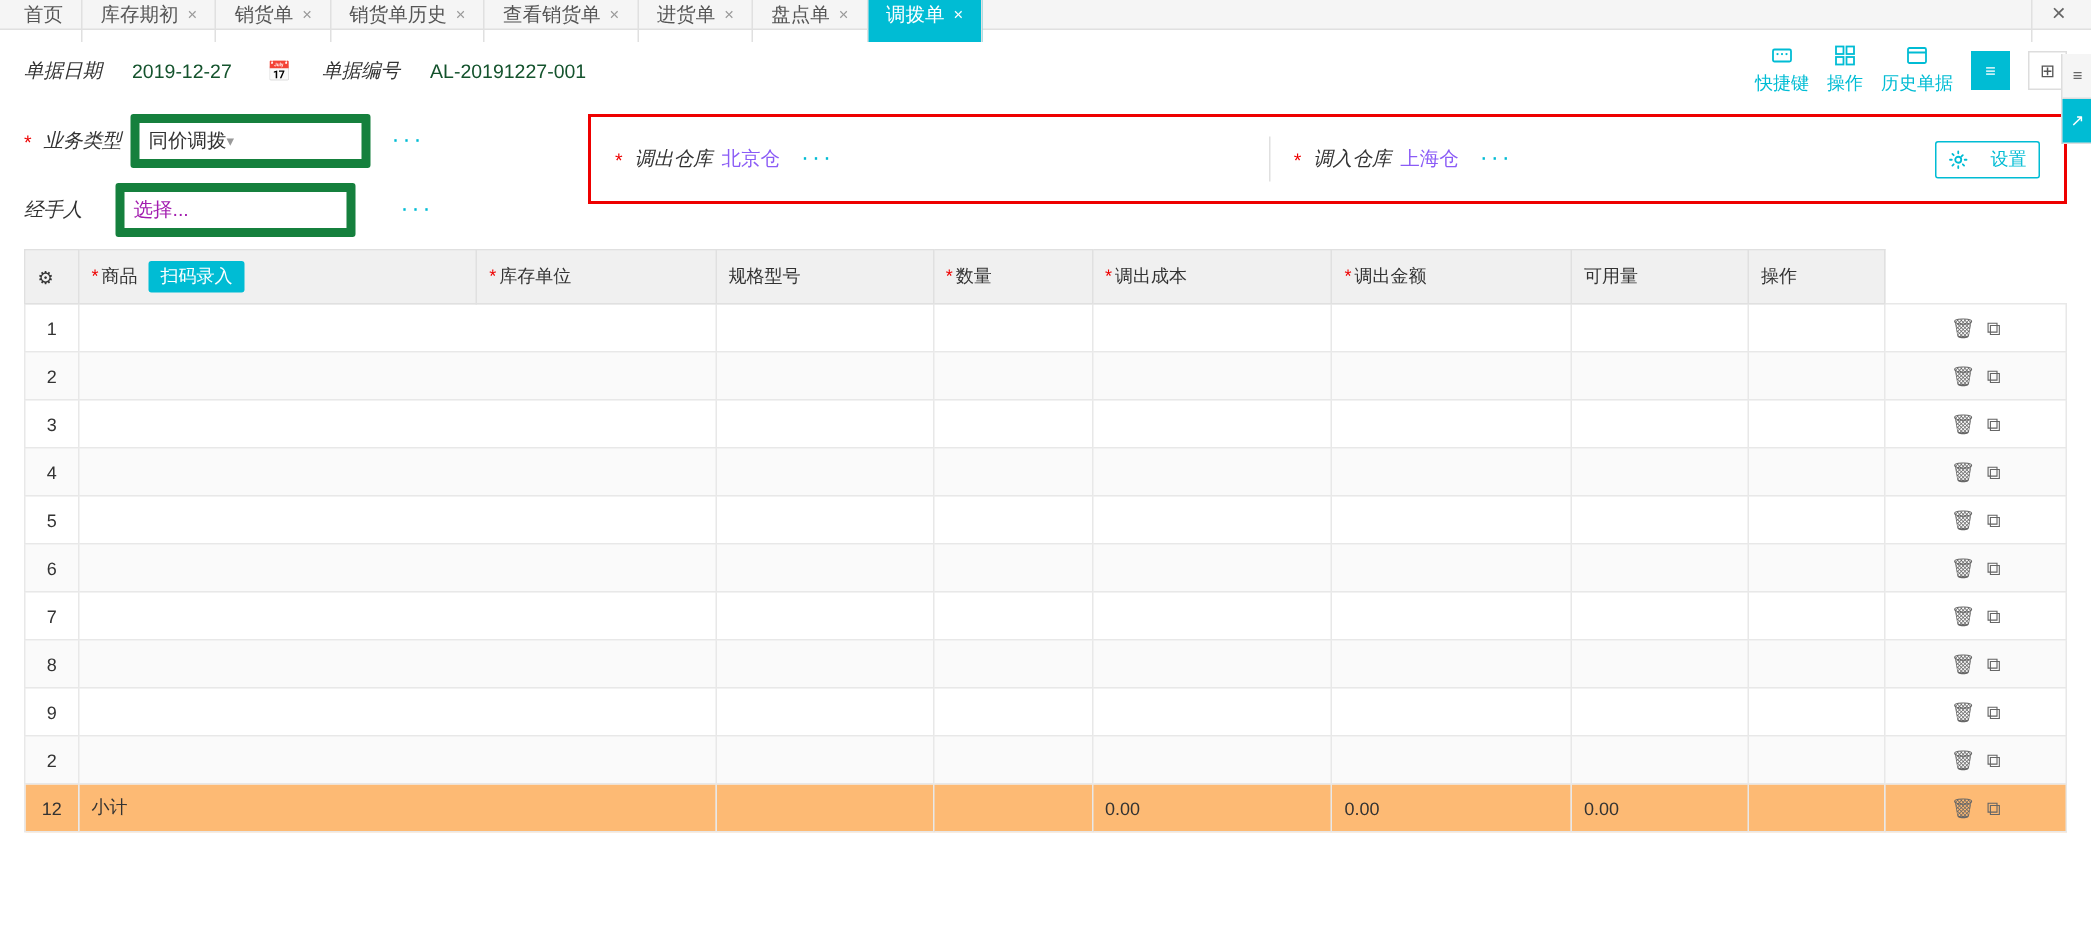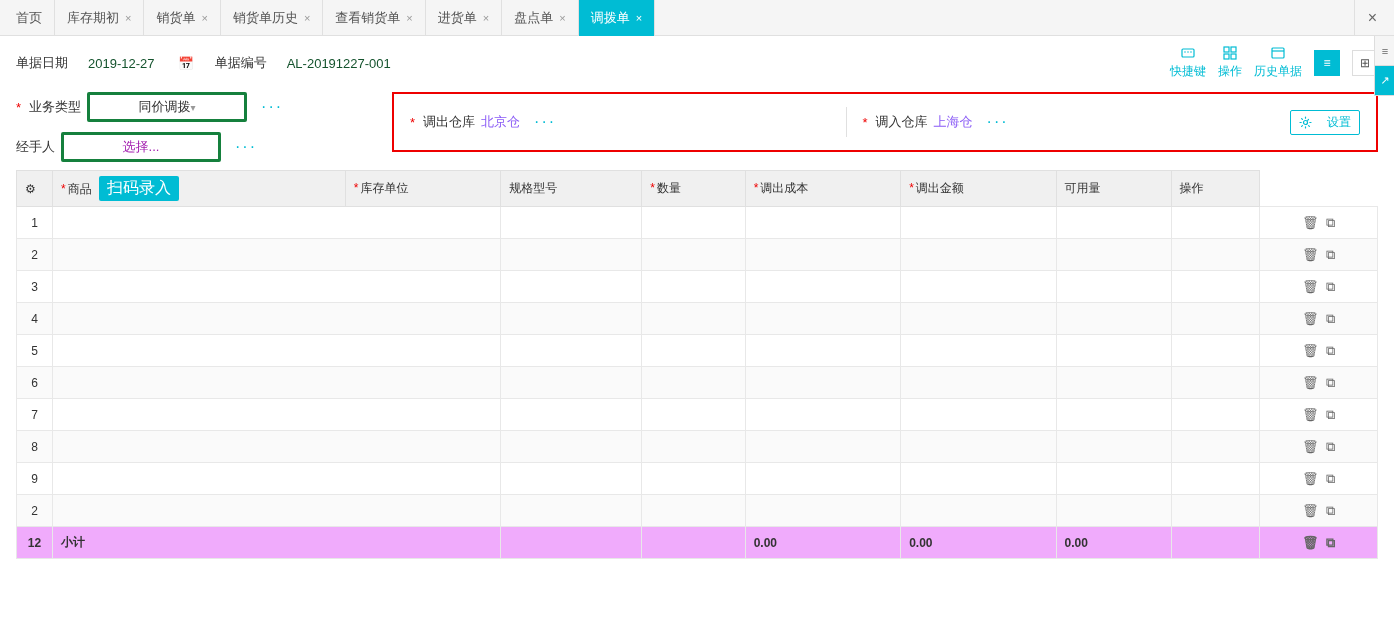--- a/index.html
+++ b/index.html
@@ -4,21 +4,21 @@
   <style>
     * { box-sizing: border-box; margin: 0; padding: 0; }
     body { font-family: "Microsoft YaHei", "PingFang SC", sans-serif; font-size: 13px; color: #333; background: #fff; overflow: hidden; }
 
     
     .tab-bar {
       display: flex;
       align-items: center;
       border-bottom: 1px solid #e0e0e0;
       background: #f5f5f5;
-      height: 36px;
+      height: 20px;
       padding: 0 4px;
     }
     .tab-item {
       display: flex;
       align-items: center;
       padding: 0 12px;
       height: 36px;
       cursor: pointer;
       color: #555;
       font-size: 13px;
@@ -61,20 +61,21 @@
     .header-row {
       display: flex;
       align-items: center;
       margin-bottom: 12px;
       gap: 20px;
     }
     .field-label {
       color: #333;
       font-size: 13px;
       white-space: nowrap;
+      font-style: italic;
     }
     .field-value {
       color: #14532d;
       font-size: 13px;
     }
     .date-icon {
       color: #00bcd4;
       margin-left: 4px;
       cursor: pointer;
     }
@@ -185,22 +186,22 @@
     }
     .data-table tbody tr:nth-child(even) {
       background: #fafafa;
     }
     .data-table tbody td {
       border: 1px solid #e8e8e8;
       padding: 0 8px;
       color: #333;
     }
     .data-table tbody tr.subtotal-row td {
-      background: #f0abfc;
-      font-weight: 700;
+      background: #fdba74;
+      font-weight: 400;
     }
     .row-num {
       text-align: center;
       color: #666;
       width: 36px;
     }
     .op-cell {
       text-align: center;
       white-space: nowrap;
     }
@@ -208,21 +209,21 @@
       cursor: pointer;
       color: #666;
       font-size: 13px;
       margin: 0 2px;
     }
     .scan-btn {
       background: #00bcd4;
       color: #fff;
       border: none;
       padding: 2px 8px;
-      font-size: 16px;
+      font-size: 12px;
       cursor: pointer;
       border-radius: 2px;
       margin-left: 4px;
     }
     .gear-header {
       width: 32px;
       text-align: center;
       cursor: pointer;
     }
 
@@ -272,30 +273,30 @@
     }
     .biz-row {
       display: flex;
       align-items: center;
       gap: 6px;
       margin-bottom: 10px;
     }
     .person-row {
       display: flex;
       align-items: center;
-      gap: 6px;
+      gap: 22px;
     }
     .inline-select {
       display: inline-flex;
       align-items: center;
-      border: 3px solid #15803d;
+      border: 6px solid #15803d;
       border-radius: 2px;
       padding: 3px 6px;
       min-width: 160px;
-      justify-content: center;
+      justify-content: flex-start;
       cursor: pointer;
       background: #fff;
     }
     .chevron-icon { color: #999; font-size: 10px; }
   </style>
 </head>
 <body>
 
 <div class="tab-bar">
   <div class="tab-item">

